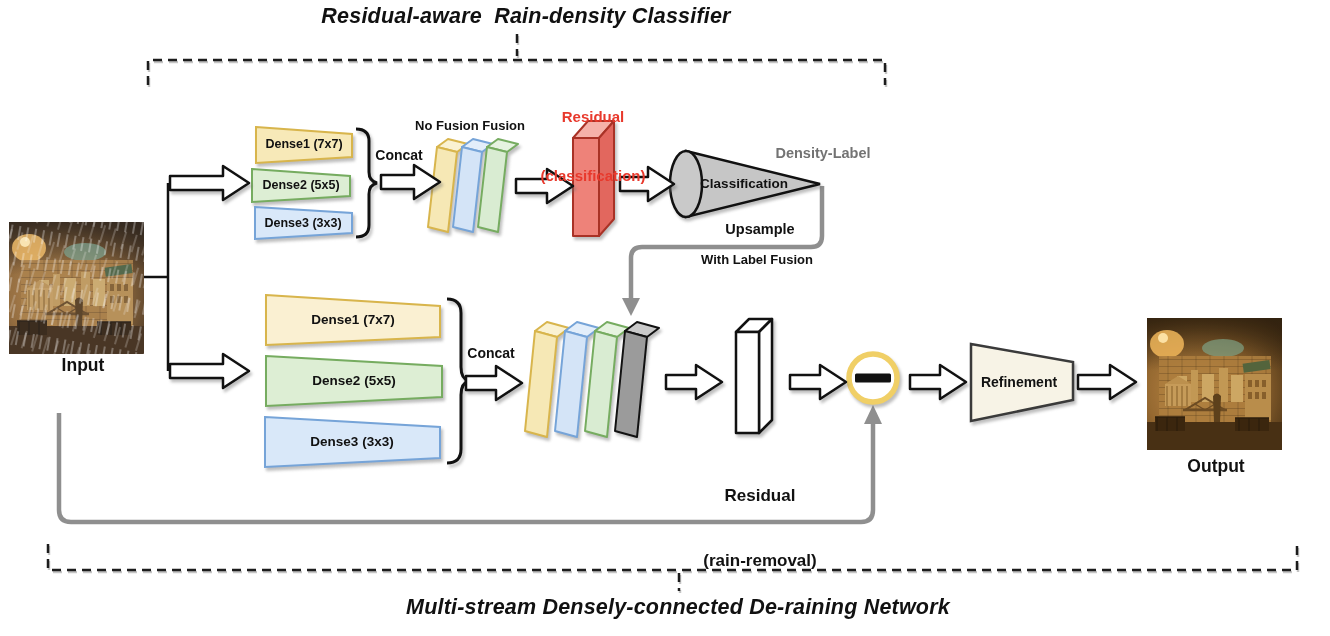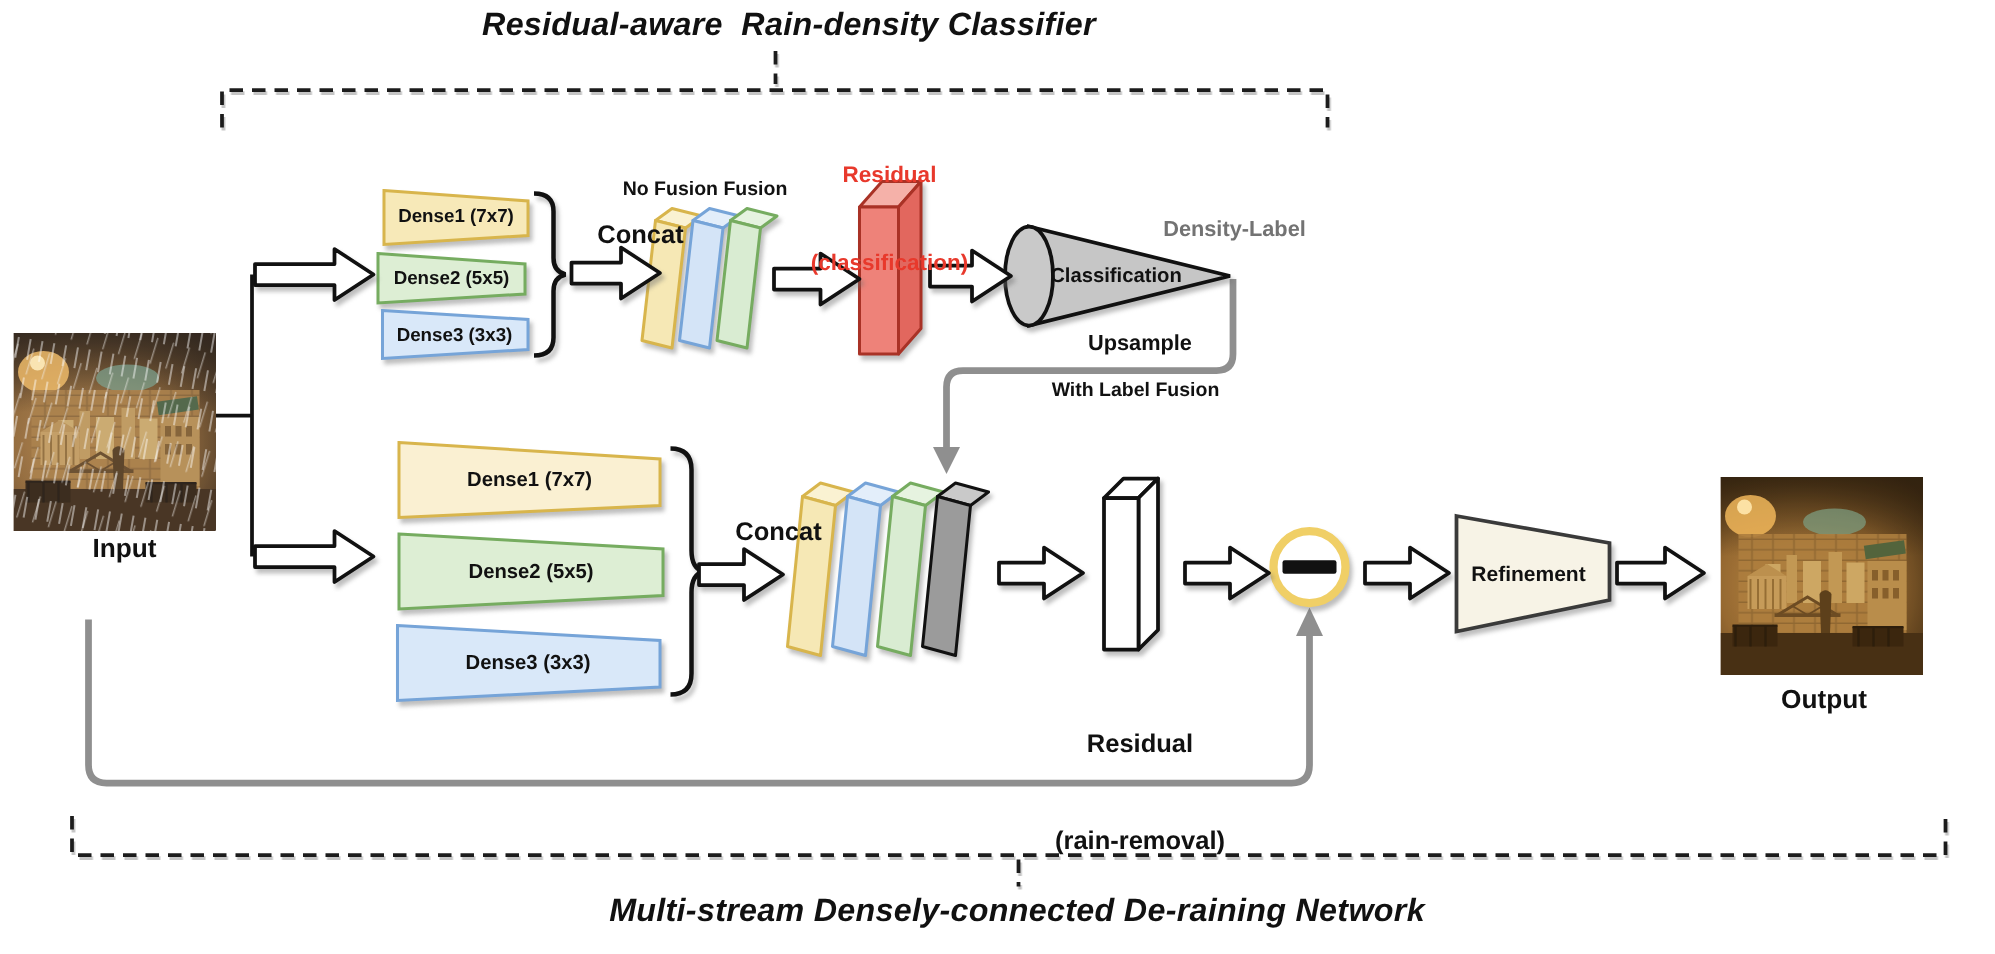--- a/index.html
+++ b/index.html
@@ -8,21 +8,21 @@
     font-family:"Liberation Sans",sans-serif;overflow:hidden;
   }
   .diagram-svg{position:absolute;left:0;top:0;}
   .lbl{
     position:absolute;transform:translateX(-50%);
     font-weight:bold;color:#111;white-space:pre;text-align:center;line-height:1.15;
   }
   .title{font-size:21.5px;font-style:italic;letter-spacing:.2px;}
   .dense-lbl{font-size:12.5px;}
   .dense-lbl-lg{font-size:13.5px;}
-  .concat-lbl{font-size:17px;margin-left:28px;}
+  .concat-lbl{font-size:14px;}
   .small-note{font-size:13px;}
   .smaller-note{font-size:13px;}
   .red-lbl{color:#e8392c;font-size:15px;line-height:1.3;}
   .blue-lbl{color:#737373;font-size:14.5px;}
   .cone-lbl{font-size:13.5px;text-align:right;}
   .mid-lbl{font-size:14.5px;}
   .io-lbl{font-size:17.5px;}
   .rr-lbl{font-size:17px;line-height:1.28;}
   .refine-lbl{font-size:14px;}
   .shadowed{filter:drop-shadow(2px 3px 1.5px rgba(110,110,110,.45));}

